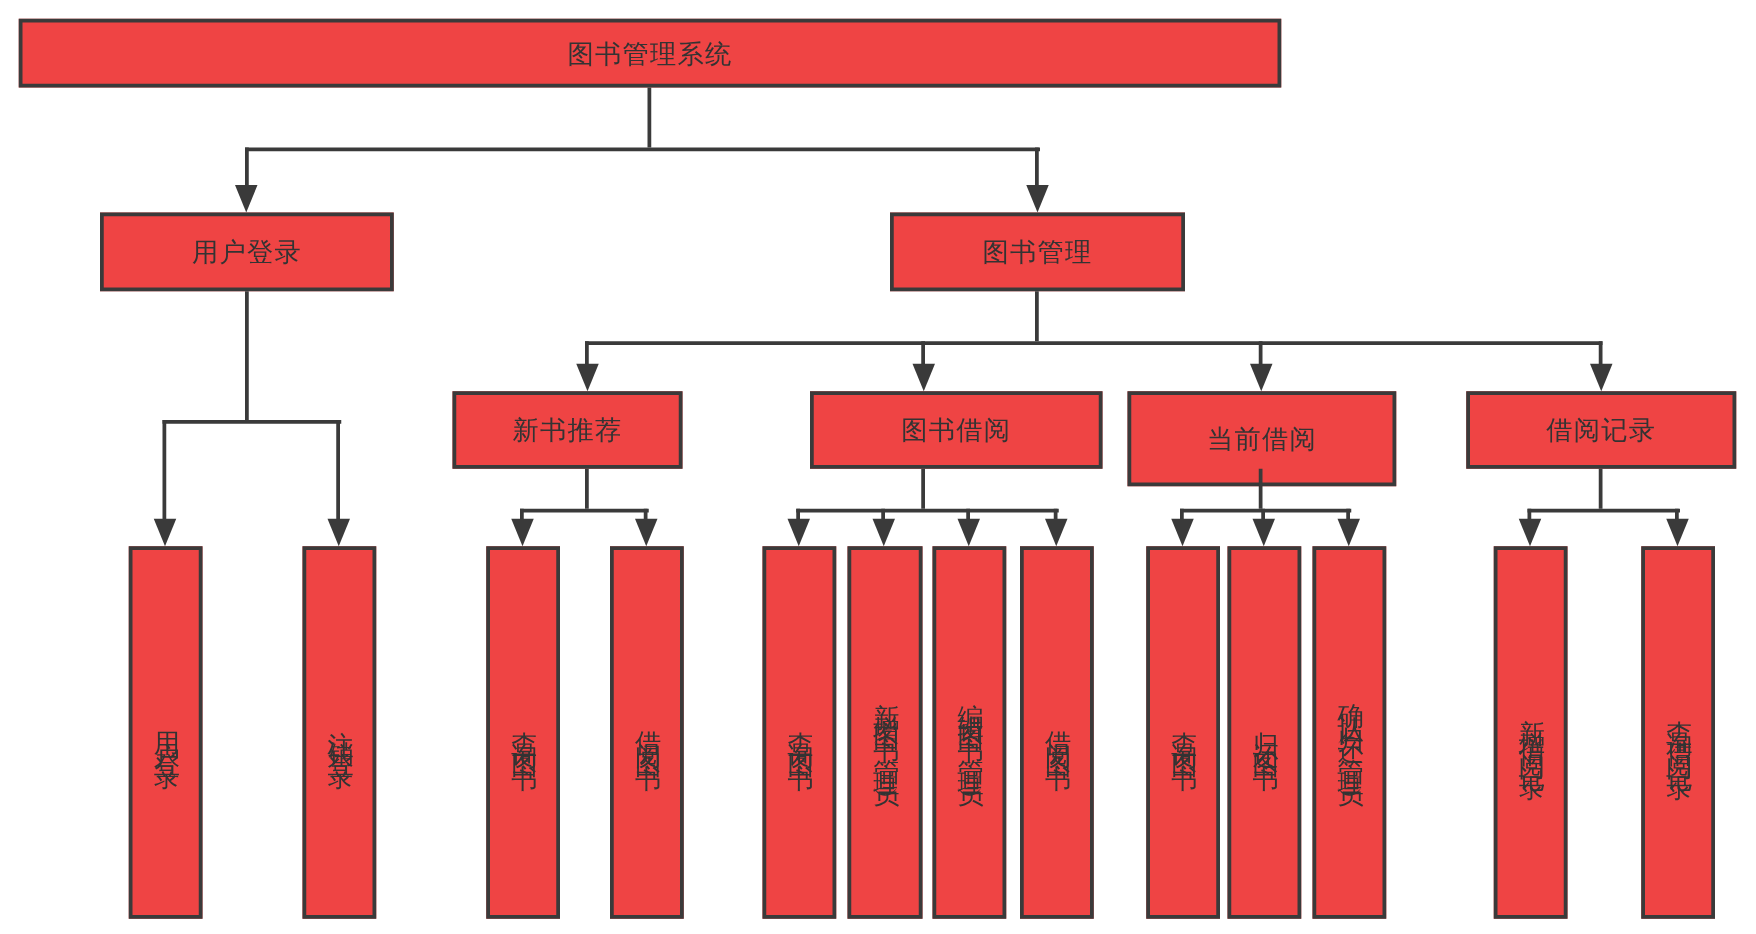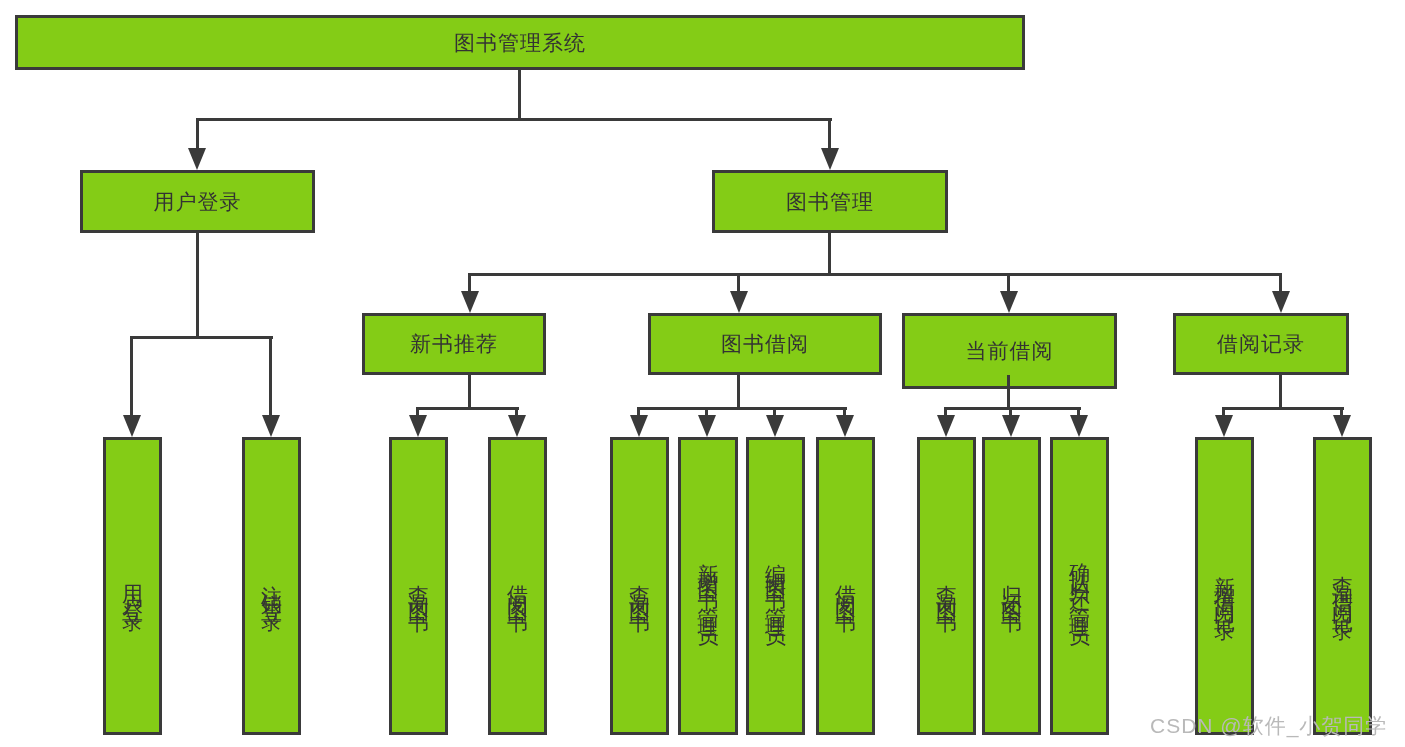--- a/index.html
+++ b/index.html
@@ -8,21 +8,21 @@
     --watermark-color:#b9b9b9;
     --bg-color:#ffffff;
   }
   *{box-sizing:border-box;margin:0;padding:0;}
   body{background:var(--bg-color);font-family:"Liberation Sans",sans-serif;}
   .canvas{
     position:relative;width:1405px;height:747px;background:var(--bg-color);
     overflow:hidden;color:var(--text-color);
   }
   .node{
-    position:absolute;background:#84cc16;border:3px solid var(--line-color);
+    position:absolute;background:#ef4444;border:3px solid var(--line-color);
     display:flex;align-items:center;justify-content:center;
     font-size:21px;color:var(--text-color);
   }
   .node.h span{letter-spacing:1px;white-space:nowrap;}
   .node.v span{
     writing-mode:vertical-rl;
     letter-spacing:9px;
     line-height:1.15;
     white-space:nowrap;
   }
@@ -61,21 +61,21 @@
   </div>
 
   <div class="node h" style="left:648px;top:313px;width:234px;height:62px">
     <span>图书借阅</span>
   </div>
 
   <div class="node h" style="left:902px;top:313px;width:215px;height:76px">
     <span>当前借阅</span>
   </div>
 
-  <div class="node h" style="left:1173px;top:313px;width:176px;height:62px">
+  <div class="node h" style="left:1173px;top:313px;width:216px;height:62px">
     <span>借阅记录</span>
   </div>
 
   <div class="node v" style="left:103px;top:437px;width:59px;height:298px">
     <span>用户登录</span>
   </div>
   <div class="node v" style="left:242px;top:437px;width:59px;height:298px">
     <span>注销登录</span>
   </div>
 
@@ -168,15 +168,14 @@
   <div class="vline" style="left:1077px;top:407px;height:14px"></div>
   <div class="ah" style="left:1070px;top:415px"></div>
 
   <div class="vline" style="left:1279px;top:375px;height:32px"></div>
   <div class="hline" style="left:1222px;top:407px;width:122px"></div>
   <div class="vline" style="left:1222px;top:407px;height:14px"></div>
   <div class="ah" style="left:1215px;top:415px"></div>
   <div class="vline" style="left:1340px;top:407px;height:14px"></div>
   <div class="ah" style="left:1333px;top:415px"></div>
 
-  <div class="watermark">CSDN @软件_小贺同学</div>
 
 </div>
 
 </body></html>

